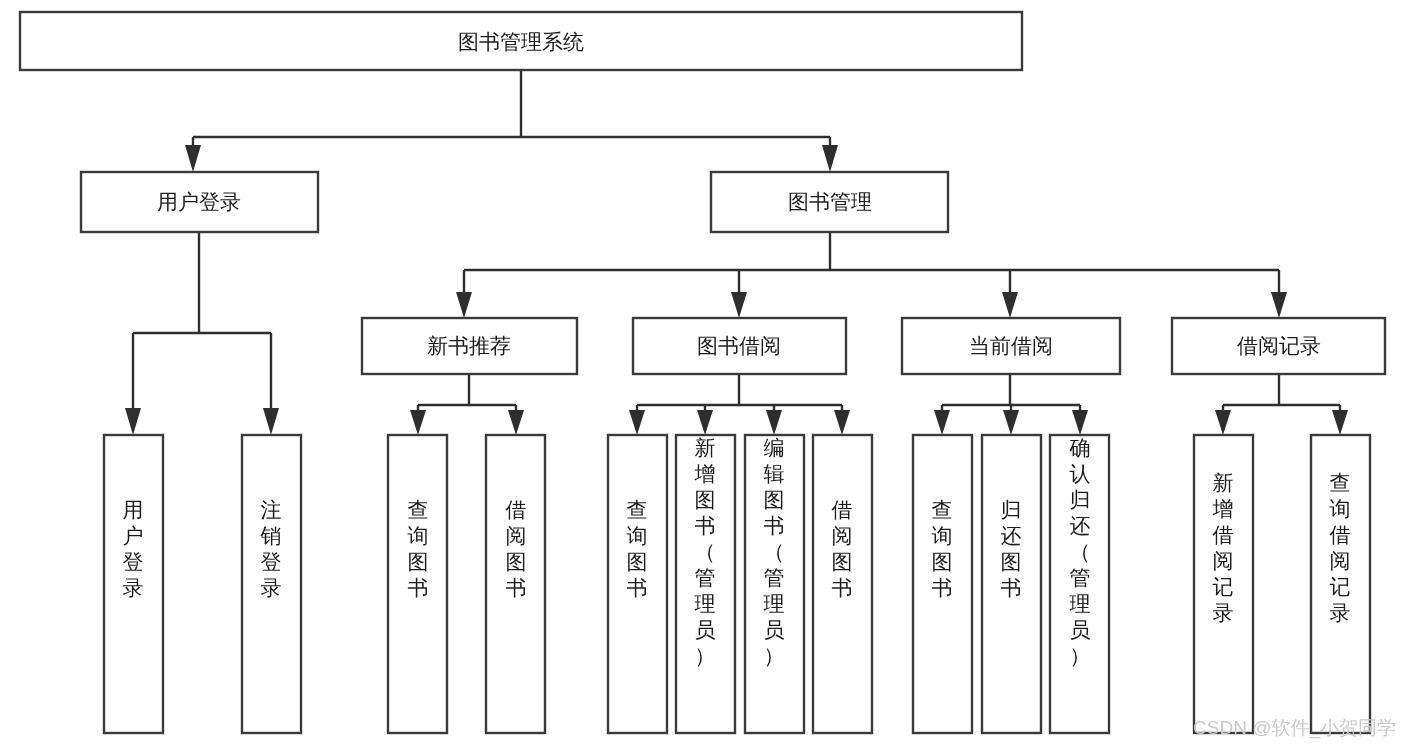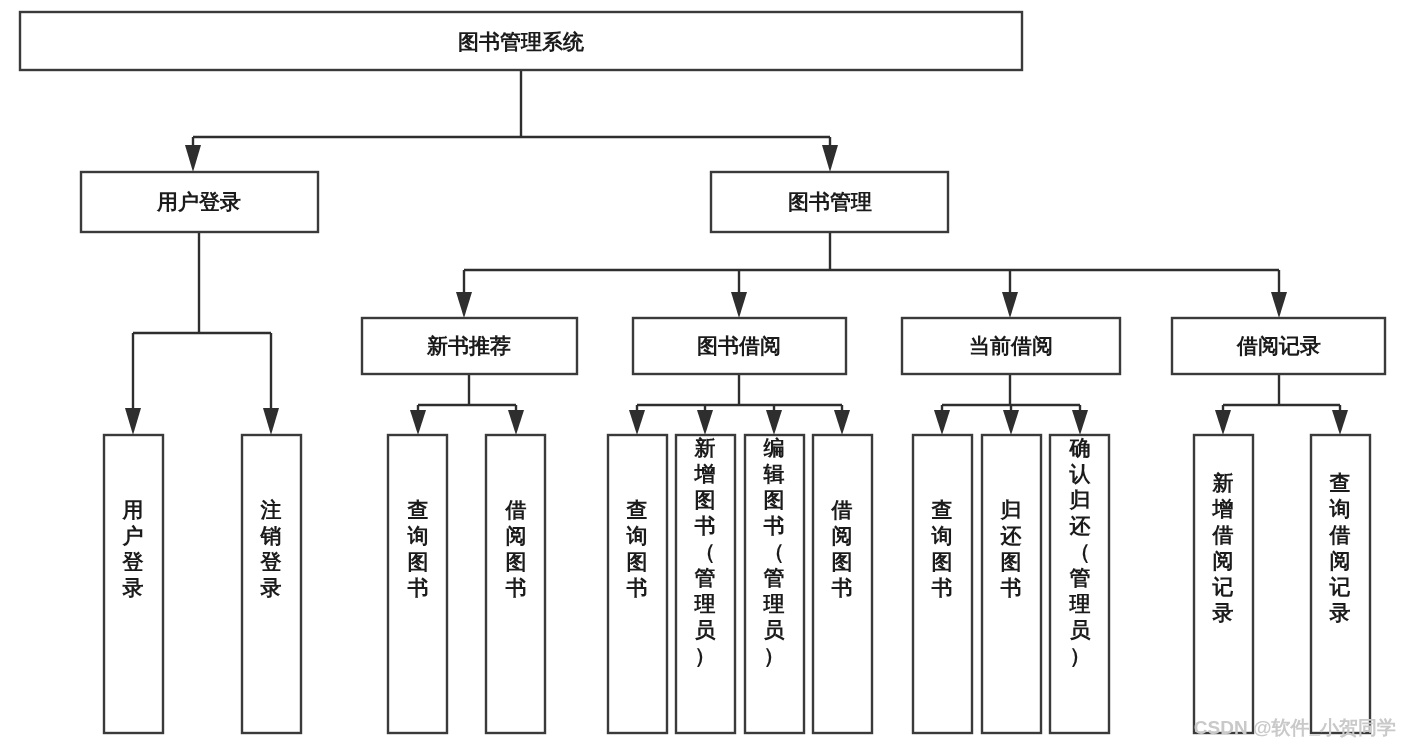--- a/index.html
+++ b/index.html
@@ -10,21 +10,20 @@
   }
   body {
     font-family: "Liberation Sans", "DejaVu Sans", sans-serif;
   }
   #diagram-root {
     position: relative;
     width: 1405px;
     height: 747px;
     background: #ffffff;
     overflow: hidden;
-    font-weight: bold;
   }
   svg.diagram-canvas {
     position: absolute;
     left: 0;
     top: 0;
     width: 1405px;
     height: 747px;
     display: block;
   }
   .node-box {

